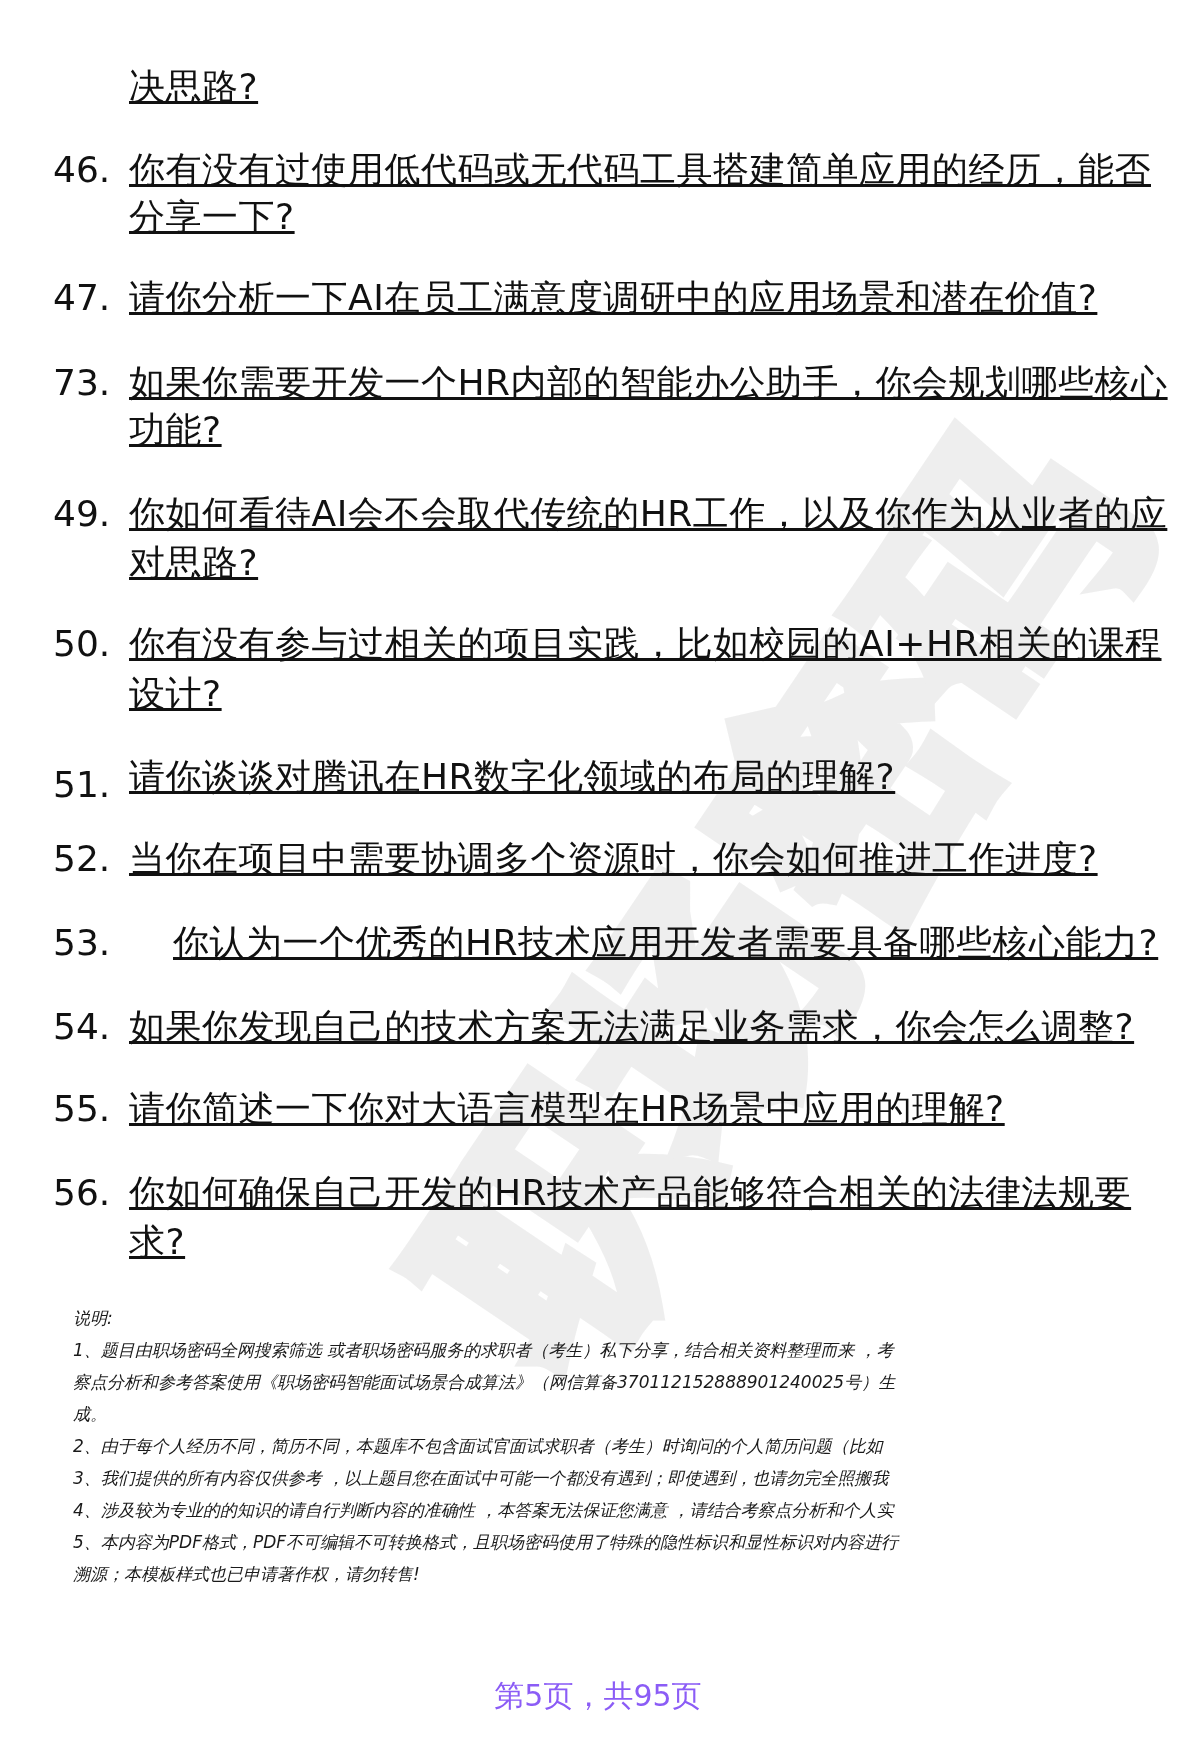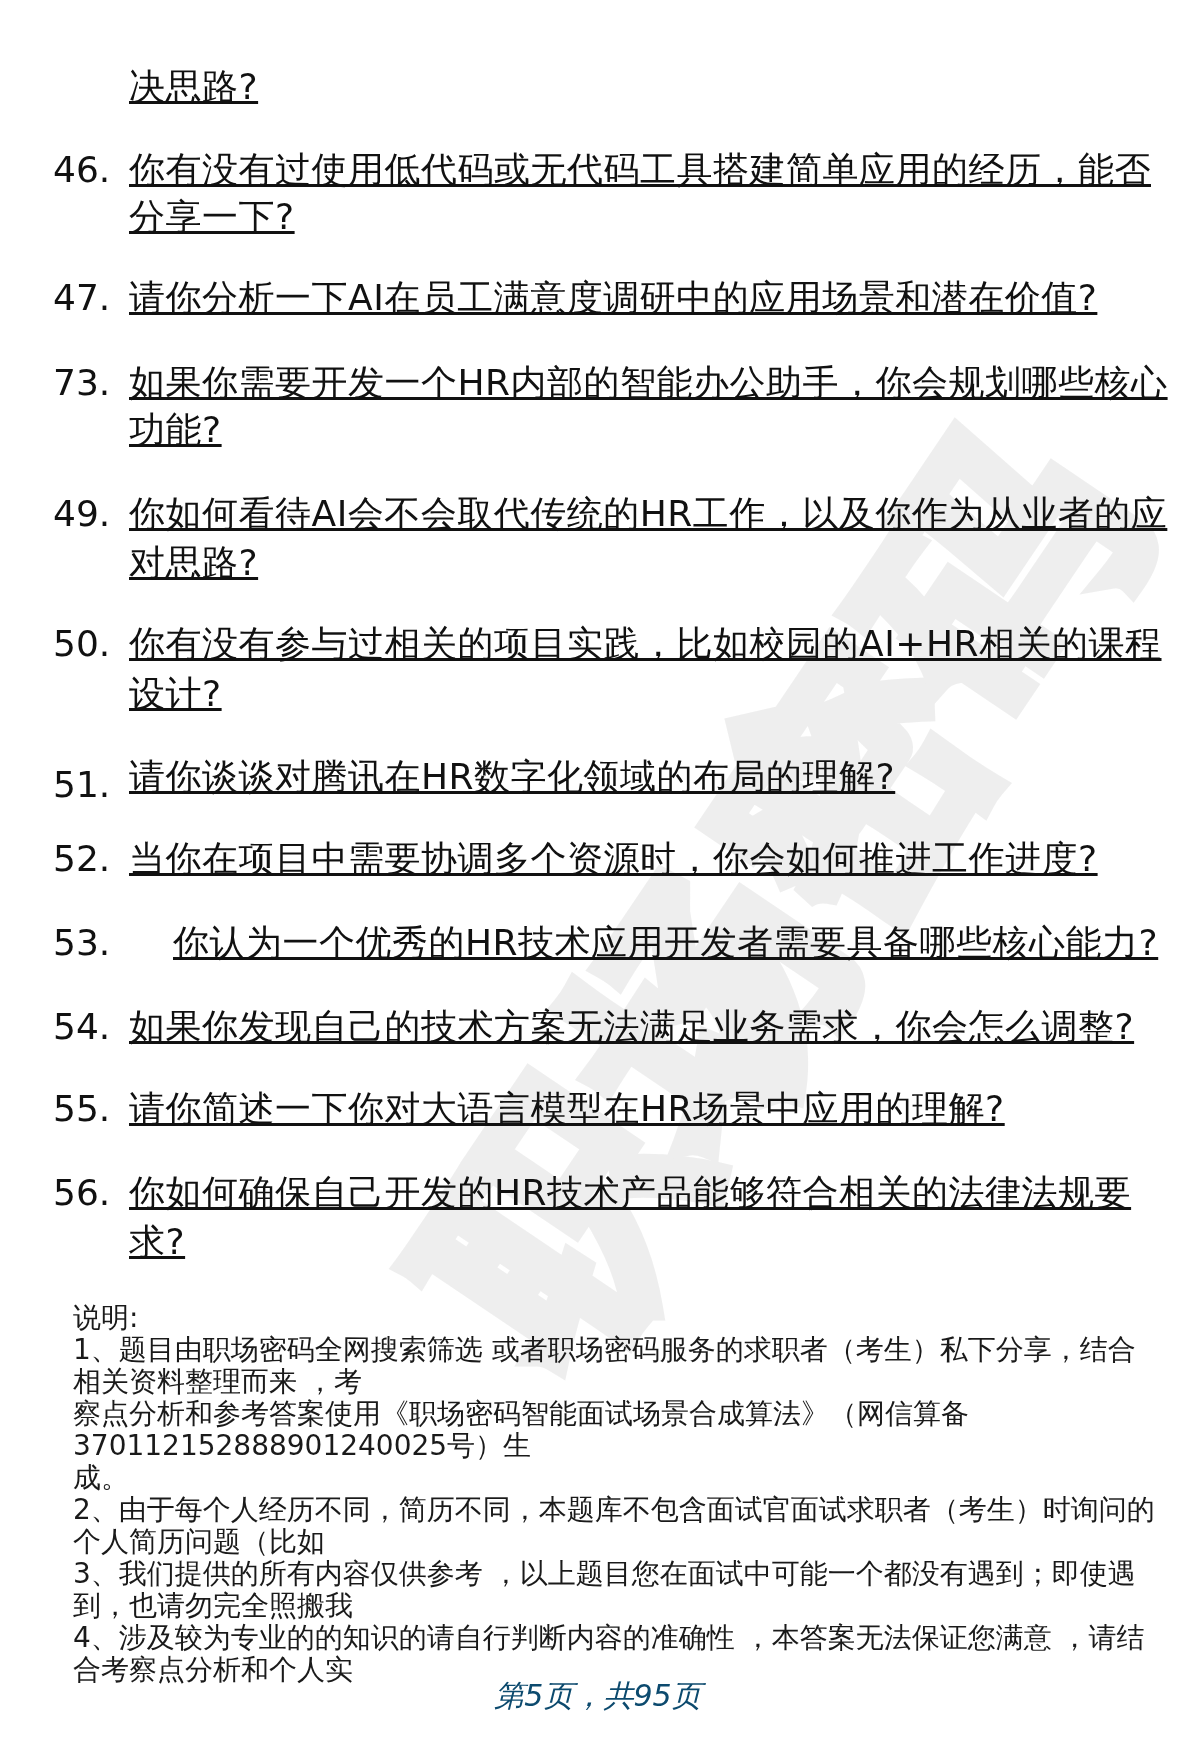--- a/index.html
+++ b/index.html
@@ -54,37 +54,37 @@
       line-height: 46px;
     }
     .q-text {
       left: 129px;
     }
     .notes {
       position: absolute;
       left: 73px;
       top: 1302px;
       width: 1090px;
-      font-size: 28px;
+      font-size: 17px;
       line-height: 32px;
       color: #1a1a1a;
+      font-style: italic;
     }
     .notes p {
       margin: 0;
     }
     .footer {
       position: absolute;
       left: 0;
       width: 1196px;
       top: 1676px;
       text-align: center;
       font-size: 30px;
       line-height: 40px;
-      color: #0c4a6e;
-      font-style: italic;
+      color: #8b5cf6;
     }
   </style>
 </head>
 <body>
 
 <div class="watermark">职场密码</div>
 
 <div class="content">
 
   <div class="q-line q-text" style="top:64px;">决思路?</div>
@@ -150,17 +150,19 @@
   </div>
 
   <div class="notes">
     <p>说明:</p>
     <p>1、题目由职场密码全网搜索筛选 或者职场密码服务的求职者（考生）私下分享，结合相关资料整理而来 ，考</p>
     <p>察点分析和参考答案使用《职场密码智能面试场景合成算法》（网信算备370112152888901240025号）生</p>
     <p>成。</p>
     <p>2、由于每个人经历不同，简历不同，本题库不包含面试官面试求职者（考生）时询问的个人简历问题（比如</p>
     <p>3、我们提供的所有内容仅供参考 ，以上题目您在面试中可能一个都没有遇到；即使遇到，也请勿完全照搬我</p>
     <p>4、涉及较为专业的的知识的请自行判断内容的准确性 ，本答案无法保证您满意 ，请结合考察点分析和个人实</p>
+    <p>5、本内容为PDF格式，PDF不可编辑不可转换格式，且职场密码使用了特殊的隐性标识和显性标识对内容进行</p>
+    <p>溯源；本模板样式也已申请著作权，请勿转售!</p>
   </div>
 
   <div class="footer">第5页，共95页</div>
 
 </div>
 
 </body></html>

